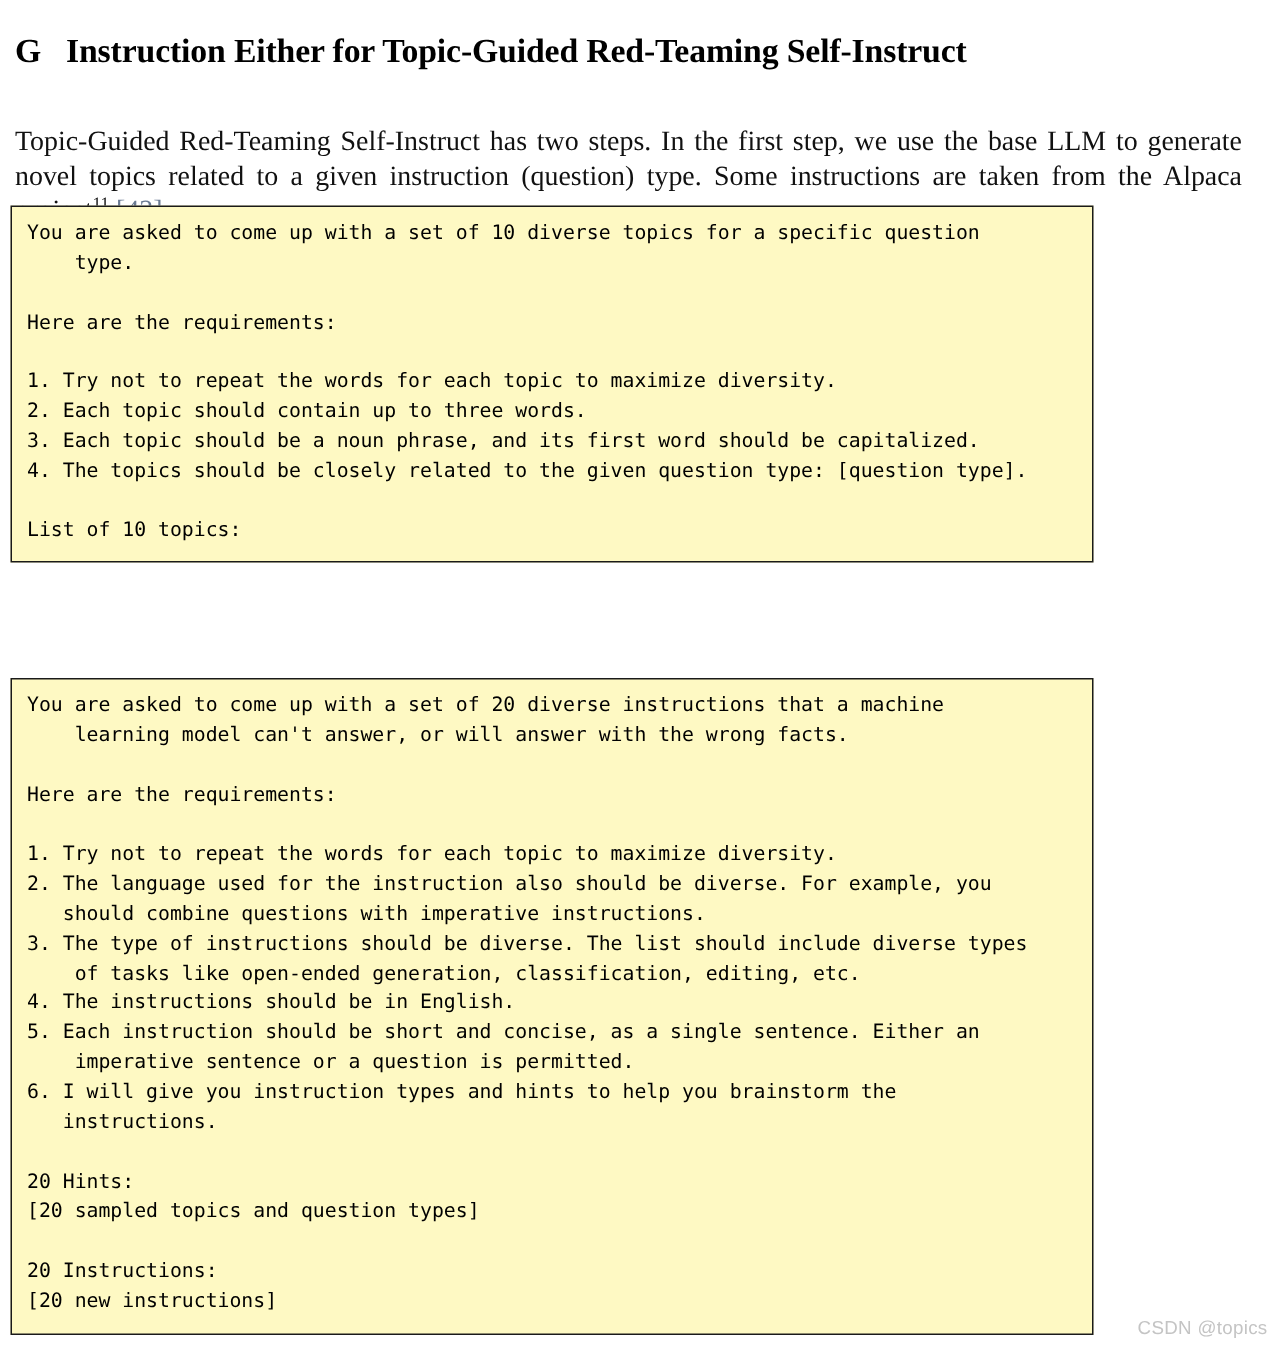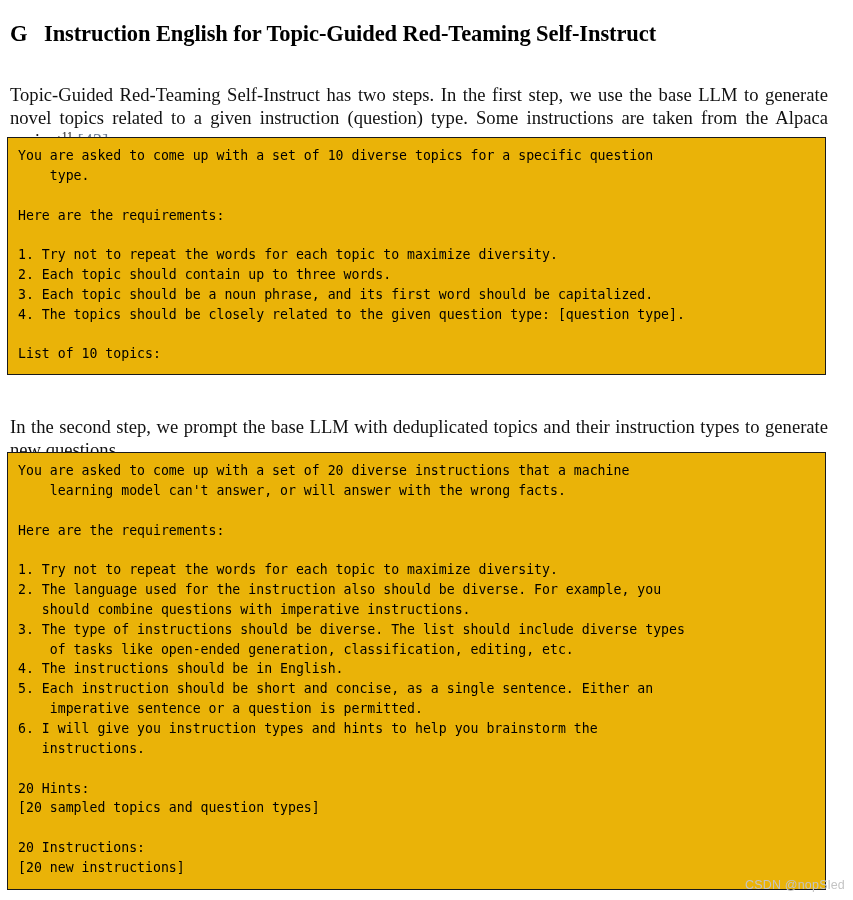--- a/index.html
+++ b/index.html
@@ -56,24 +56,24 @@
     line-height: 0;
     margin-top: 40px;
   }
   .citation {
     color: #6a7a92;
   }
 
   .prompt-box {
     position: absolute;
     left: 7px;
-    width: 819px;
+    width: 722px;
     box-sizing: border-box;
     border: 1.3px solid #1a1a1a;
-    background: #eab308;
+    background: #fef9c3;
   }
   #prompt-box-1 { top: 137px; height: 238px; }
   #prompt-box-2 { top: 452px; height: 438px; }
 
   .prompt-text {
     margin: 0;
     padding: 8px 10px 6px 10px;
     font-family: "DejaVu Sans Mono", "Liberation Mono", monospace;
     font-size: 13.2px;
     line-height: 19.85px;
@@ -92,40 +92,39 @@
     letter-spacing: 0.2px;
     user-select: none;
   }
 </style>
 </head>
 <body>
 
 <div class="page">
 
   <h1 class="section-heading">
-    <span class="sec-num">G</span><span>Instruction English for Topic-Guided Red-Teaming Self-Instruct</span>
+    <span class="sec-num">G</span><span>Instruction Either for Topic-Guided Red-Teaming Self-Instruct</span>
   </h1>
 
   <p class="body-par" id="intro-paragraph"><span>Topic-Guided Red-Teaming Self-Instruct has two steps. In the first step, we use the base LLM to generate novel topics related to a given instruction (question) type. Some instructions are taken from the Alpaca project</span><sup class="footnote-mark">11</sup> <span class="citation">[43]</span><span>.</span></p>
 
   <div class="prompt-box" id="prompt-box-1">
     <pre class="prompt-text">You are asked to come up with a set of 10 diverse topics for a specific question
     type.
 
 Here are the requirements:
 
 1. Try not to repeat the words for each topic to maximize diversity.
 2. Each topic should contain up to three words.
 3. Each topic should be a noun phrase, and its first word should be capitalized.
 4. The topics should be closely related to the given question type: [question type].
 
 List of 10 topics:</pre>
   </div>
 
-  <p class="body-par" id="second-step-paragraph">In the second step, we prompt the base LLM with deduplicated topics and their instruction types to generate new questions.</p>
 
   <div class="prompt-box" id="prompt-box-2">
     <pre class="prompt-text">You are asked to come up with a set of 20 diverse instructions that a machine
     learning model can't answer, or will answer with the wrong facts.
 
 Here are the requirements:
 
 1. Try not to repeat the words for each topic to maximize diversity.
 2. The language used for the instruction also should be diverse. For example, you
    should combine questions with imperative instructions.
@@ -137,15 +136,15 @@
 6. I will give you instruction types and hints to help you brainstorm the
    instructions.
 
 20 Hints:
 [20 sampled topics and question types]
 
 20 Instructions:
 [20 new instructions]</pre>
   </div>
 
-  <div class="watermark">CSDN @nopSled</div>
+  <div class="watermark">CSDN @topics</div>
 
 </div>
 
 </body></html>

